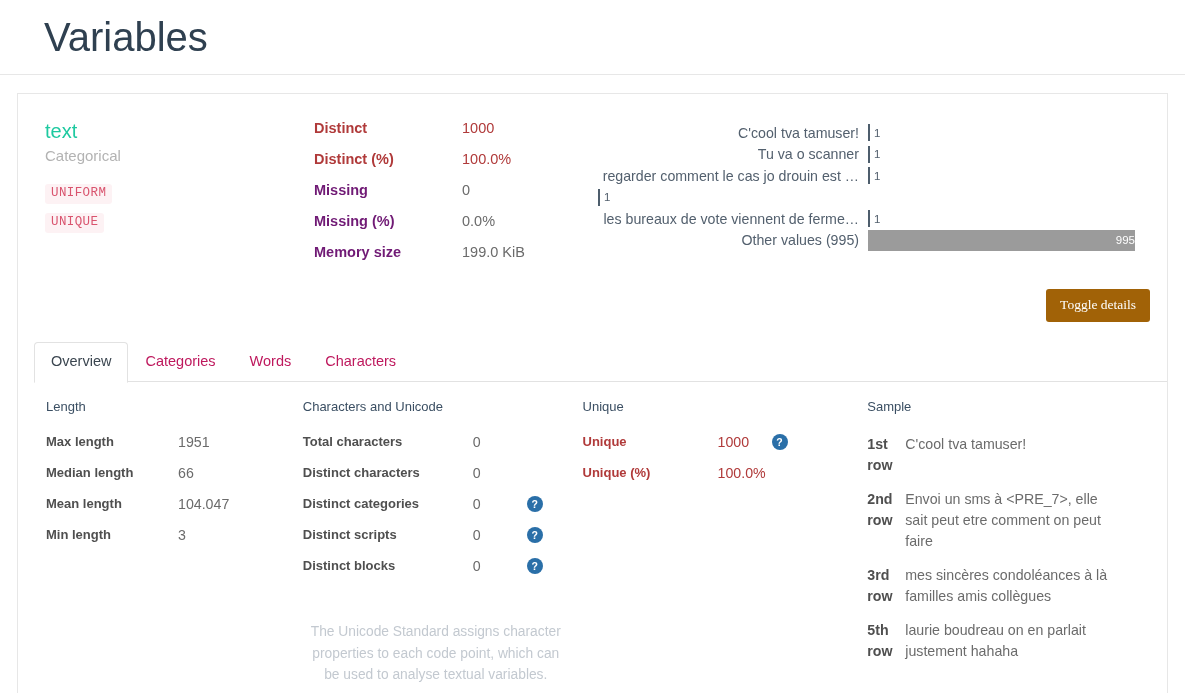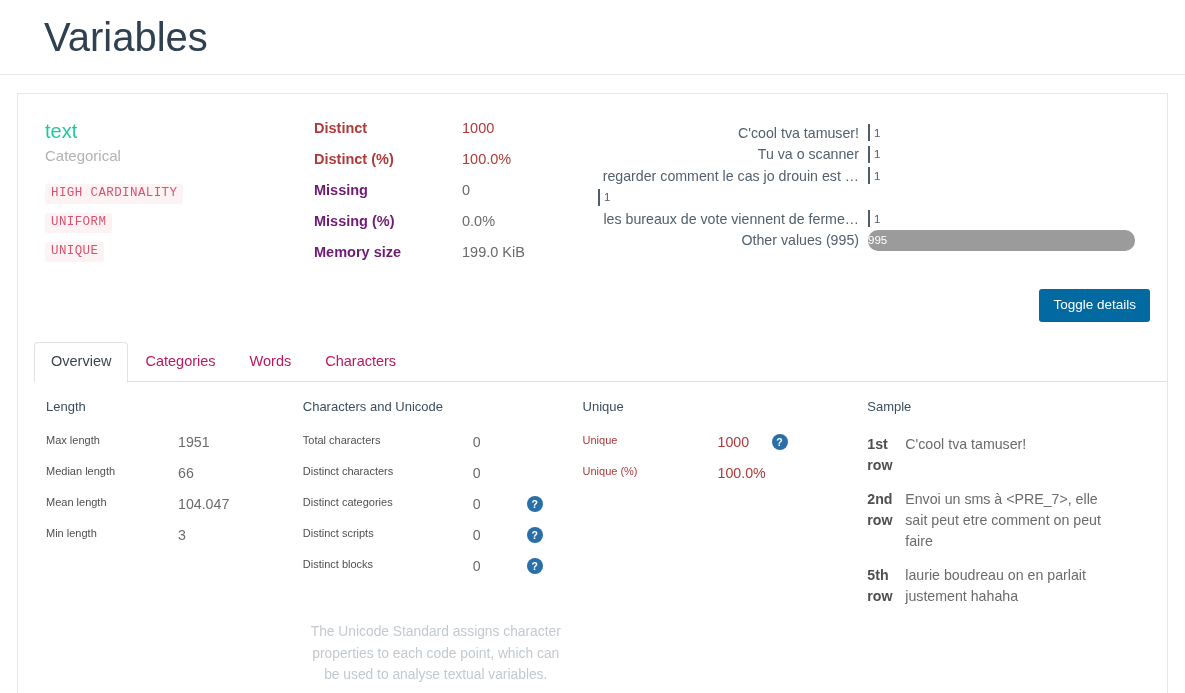--- a/index.html
+++ b/index.html
@@ -145,47 +145,46 @@
   }
   .freq-bar {
     background: #4d5d6c;
     height: 17px;
   }
   .freq-bar.other {
     background: #9b9b9b;
     height: 21px;
     display: flex;
     align-items: center;
-    justify-content: flex-start;
-    border-radius: 10px;
+    justify-content: flex-end;
   }
   .freq-count {
     font-size: 11.5px;
     color: #53606e;
     margin-left: 4px;
   }
   .freq-count.inside {
     color: #ffffff;
     margin-left: 0;
   }
 
   
   .toggle-wrap {
     display: flex;
     justify-content: flex-end;
     padding: 14px 17px 0 0;
   }
   .toggle-btn {
-    background: #0369a1;
+    background: #a16207;
     color: #ffffff;
     border: none;
     border-radius: 3px;
     font-size: 13.5px;
     padding: 9px 14px;
-    font-family: Liberation Sans, sans-serif;
+    font-family: Liberation Serif, serif;
     cursor: pointer;
     line-height: 1.1;
   }
 
   
   .tabs-bar {
     margin-top: 21px;
     padding-left: 16px;
     position: relative;
     height: 39px;
@@ -245,23 +244,23 @@
     line-height: 1.1;
   }
 
   .kv-row {
     display: flex;
     align-items: flex-start;
     height: 31px;
     font-size: 14px;
   }
   .kv-label {
-    font-weight: normal;
+    font-weight: bold;
     color: #4f4f4f;
-    font-size: 11px;
+    font-size: 13px;
   }
   .kv-value {
     color: #6b6b6b;
     font-size: 14.2px;
   }
   .kv-row.accent .kv-label,
   .kv-row.accent .kv-value { color: #b03a3a; }
 
   .col-length .kv-label { width: 132px; }
   .col-unicode .kv-label { width: 170px; }
@@ -328,21 +327,20 @@
 <div class="header-rule"></div>
 
 <div class="var-card">
 
   <div class="card-top">
 
     <div class="var-ident">
       <div class="var-name">text</div>
       <div class="var-type">Categorical</div>
       <div class="badge-list">
-        <span class="badge-row"><span class="badge">HIGH CARDINALITY</span></span>
         <span class="badge-row"><span class="badge">UNIFORM</span></span>
         <span class="badge-row"><span class="badge">UNIQUE</span></span>
       </div>
     </div>
 
     <div class="stats-table">
       <div class="stat-row accent">
         <span class="stat-label">Distinct</span>
         <span class="stat-value">1000</span>
       </div>
@@ -492,20 +490,24 @@
       <div class="col-title">Sample</div>
       <div class="sample-row">
         <span class="sample-ord">1st row</span>
         <span class="sample-text">C'cool tva tamuser!</span>
       </div>
       <div class="sample-row">
         <span class="sample-ord">2nd row</span>
         <span class="sample-text">Envoi un sms à &lt;PRE_7&gt;, elle sait peut etre comment on peut faire</span>
       </div>
       <div class="sample-row">
+        <span class="sample-ord">3rd row</span>
+        <span class="sample-text">mes sincères condoléances à là familles amis collègues</span>
+      </div>
+      <div class="sample-row">
         <span class="sample-ord">5th row</span>
         <span class="sample-text">laurie boudreau on en parlait justement hahaha</span>
       </div>
     </div>
 
   </div>
 
 </div>
 
 </body></html>

